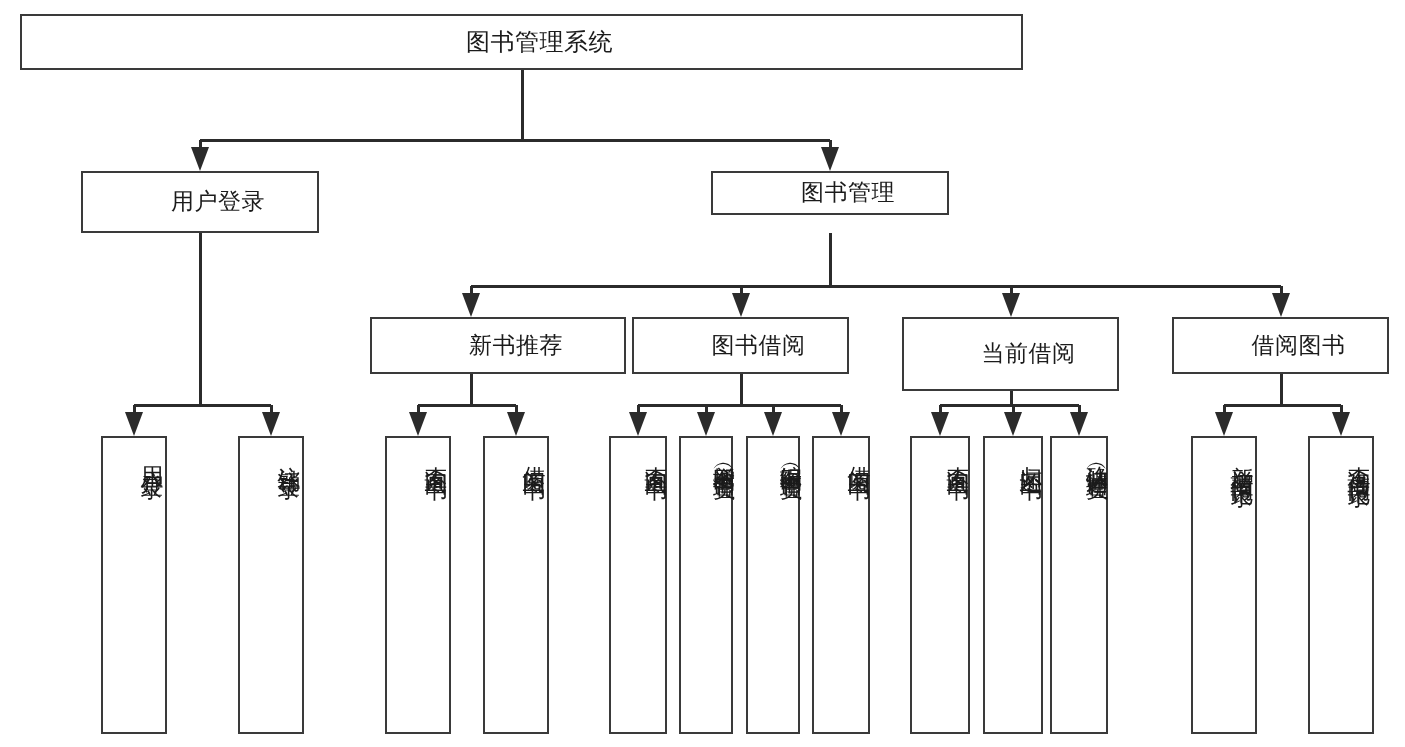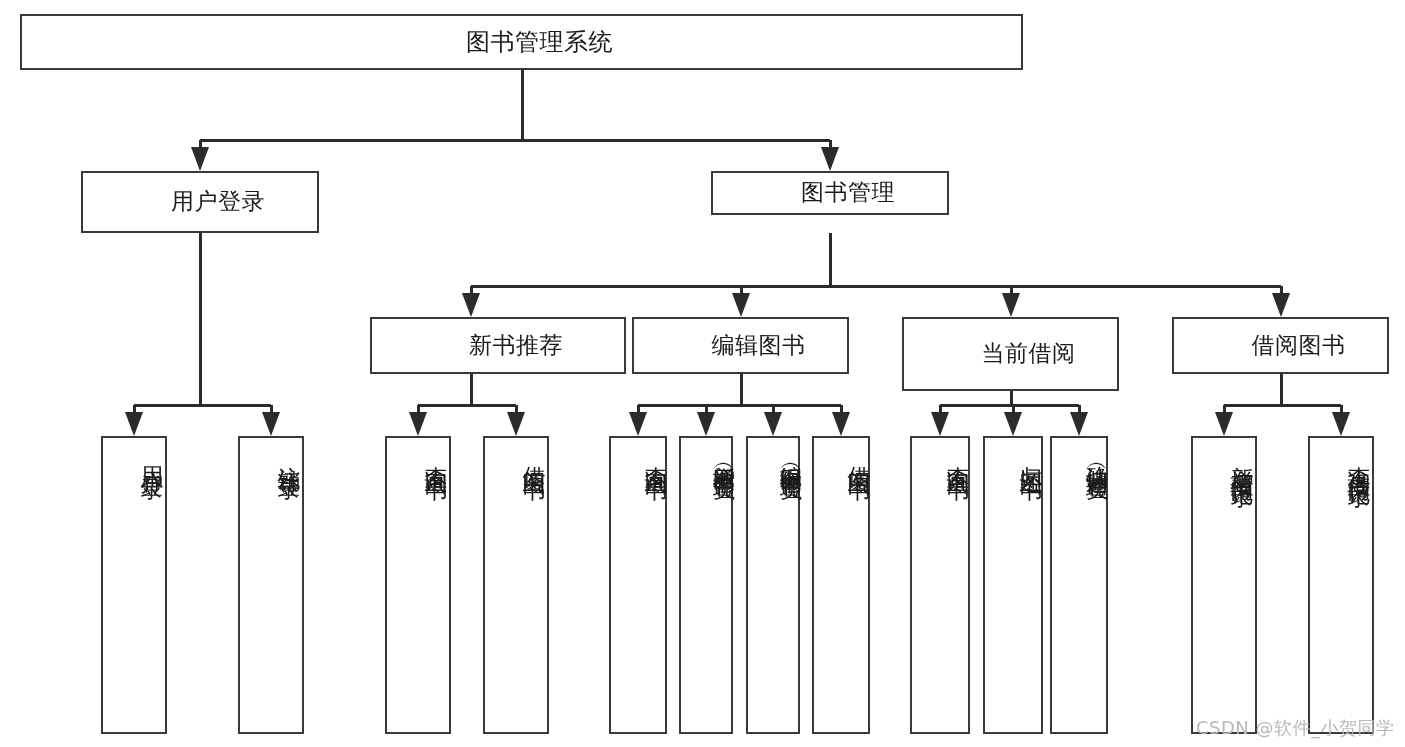--- a/index.html
+++ b/index.html
@@ -145,21 +145,21 @@
       <div class="node horiz" style="left: 81px; top: 171px; width: 238px; height: 62px;">
         <span class="label">用户登录</span>
       </div>
       <div class="node horiz" style="left: 711px; top: 171px; width: 238px; height: 44px;">
         <span class="label">图书管理</span>
       </div>
       <div class="node horiz" style="left: 370px; top: 317px; width: 256px; height: 57px;">
         <span class="label">新书推荐</span>
       </div>
       <div class="node horiz" style="left: 632px; top: 317px; width: 217px; height: 57px;">
-        <span class="label">编辑图书</span>
+        <span class="label">图书借阅</span>
       </div>
       <div class="node horiz" style="left: 902px; top: 317px; width: 217px; height: 74px;">
         <span class="label">当前借阅</span>
       </div>
       <div class="node horiz" style="left: 1172px; top: 317px; width: 217px; height: 57px;">
         <span class="label">借阅图书</span>
       </div>
       <div class="node vert" style="left: 101px; top: 436px; width: 66px; height: 298px;">
         <span class="label">用户登录</span>
       </div>
@@ -193,14 +193,13 @@
       <div class="node vert tight" style="left: 1050px; top: 436px; width: 58px; height: 298px;">
         <span class="label">确认归还（管理员）</span>
       </div>
       <div class="node vert" style="left: 1191px; top: 436px; width: 66px; height: 298px;">
         <span class="label">新增借阅记录</span>
       </div>
       <div class="node vert" style="left: 1308px; top: 436px; width: 66px; height: 298px;">
         <span class="label">查询借阅记录</span>
       </div>
     </div>
-  <div class="watermark" style="left: 1196px; top: 716px; color: rgb(185, 185, 185);">CSDN @软件_小贺同学</div>
 </div>
 
 </body></html>

